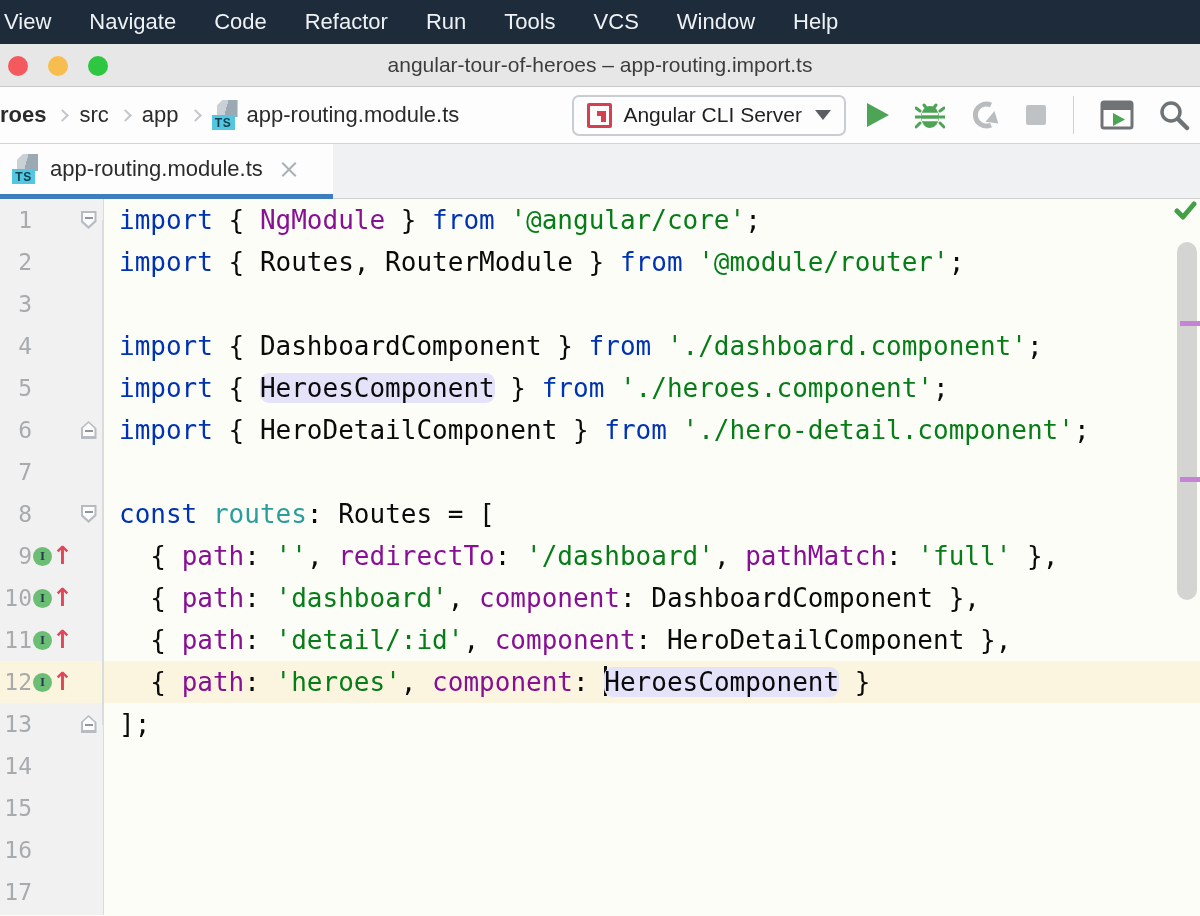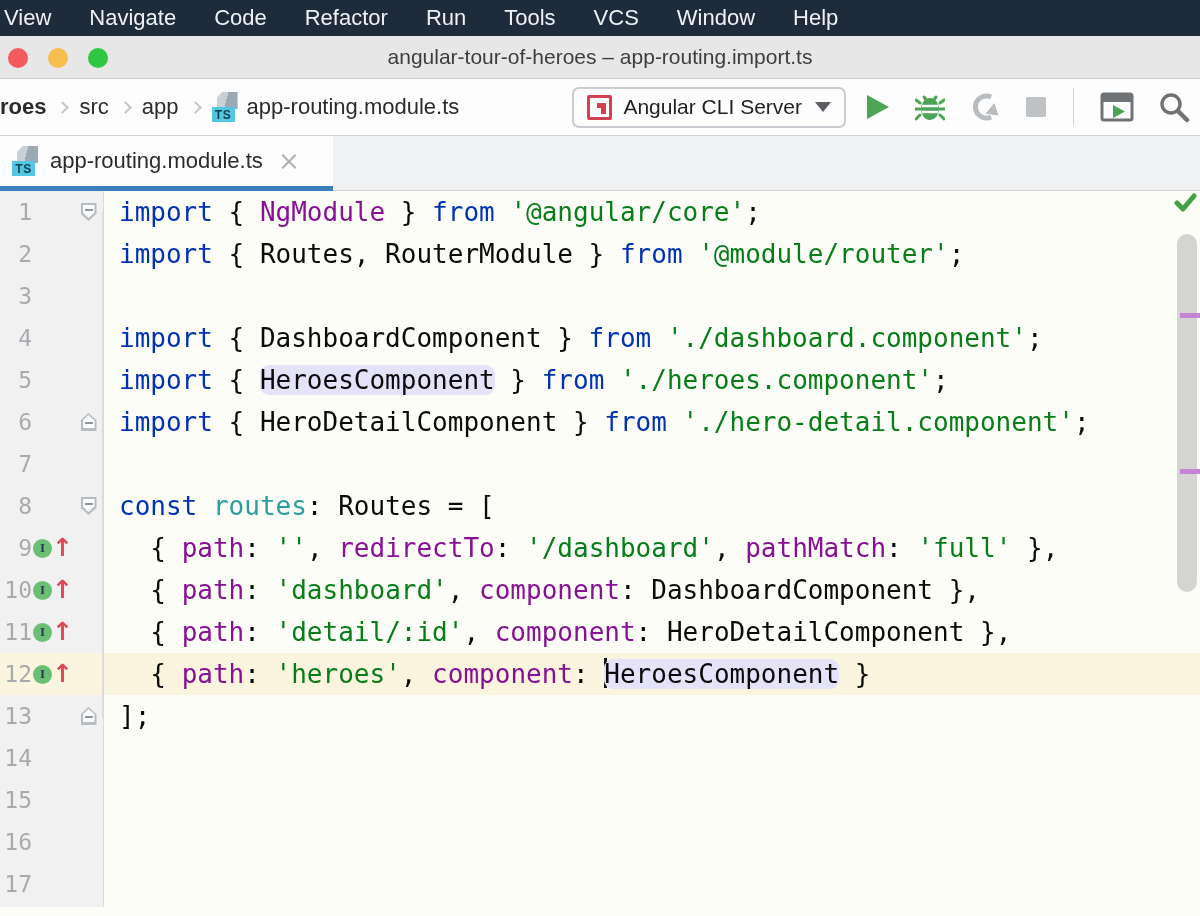--- a/index.html
+++ b/index.html
@@ -1,20 +1,20 @@
 <!DOCTYPE html>
 <html><head>
 <meta charset="utf-8">
 <style>
   * { margin:0; padding:0; box-sizing:border-box; }
   html,body { width:1200px; height:916px; overflow:hidden; background:#FDFDF8;
               font-family:"Liberation Sans", sans-serif; }
 
   
-  .menubar { height:36px; background:#1D2B3A; display:flex; align-items:center; padding-left:2px; }
+  .menubar { height:44px; background:#1D2B3A; display:flex; align-items:center; padding-left:2px; }
   .menu-item { color:#EFF2F5; font-size:22px; padding:0 19px; cursor:default; }
   .menu-item:first-child { padding-left:2px; }
 
   
   .titlebar { height:43px; background:#E7E7E7; border-bottom:1px solid #C9C9C9; position:relative; }
   .traffic { position:absolute; top:12px; width:20px; height:20px; border-radius:50%; }
   .t-red   { left:8px;  background:#F4595D; }
   .t-yel   { left:48px; background:#F8BD4F; }
   .t-grn   { left:88px; background:#2FC641; }
   .win-title { text-align:center; line-height:42px; font-size:21px; color:#3D3D3D; }

